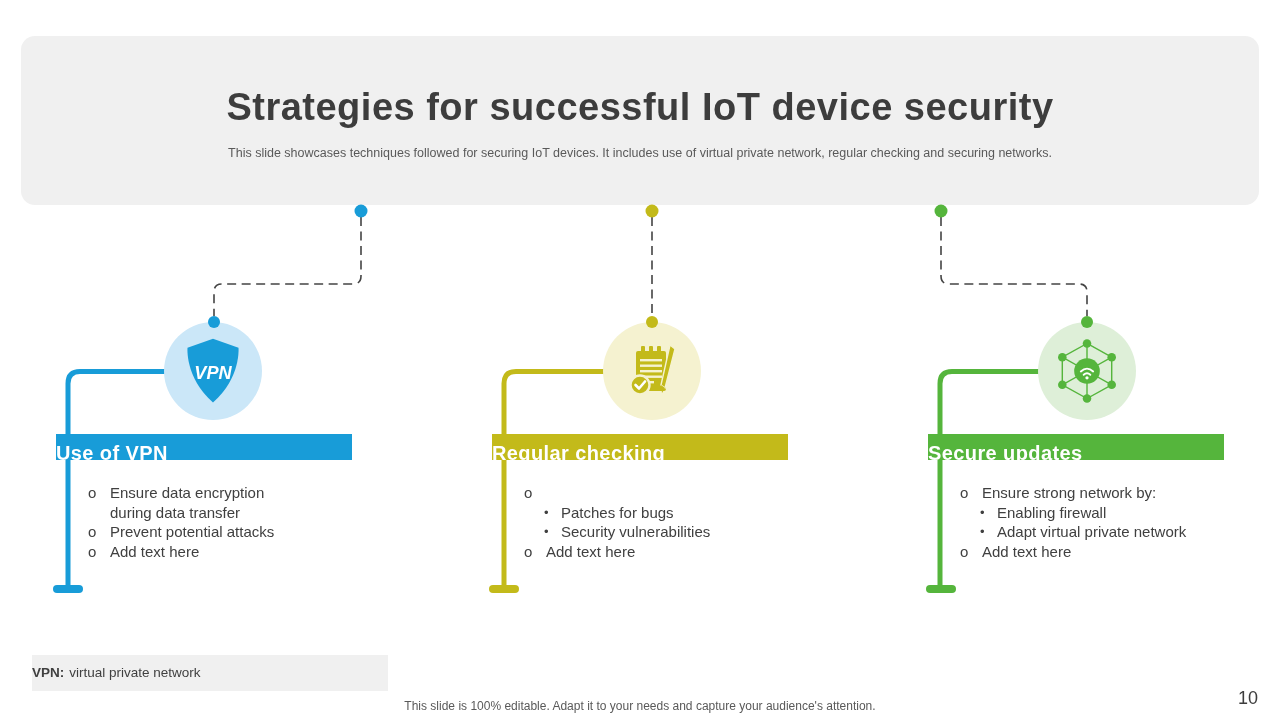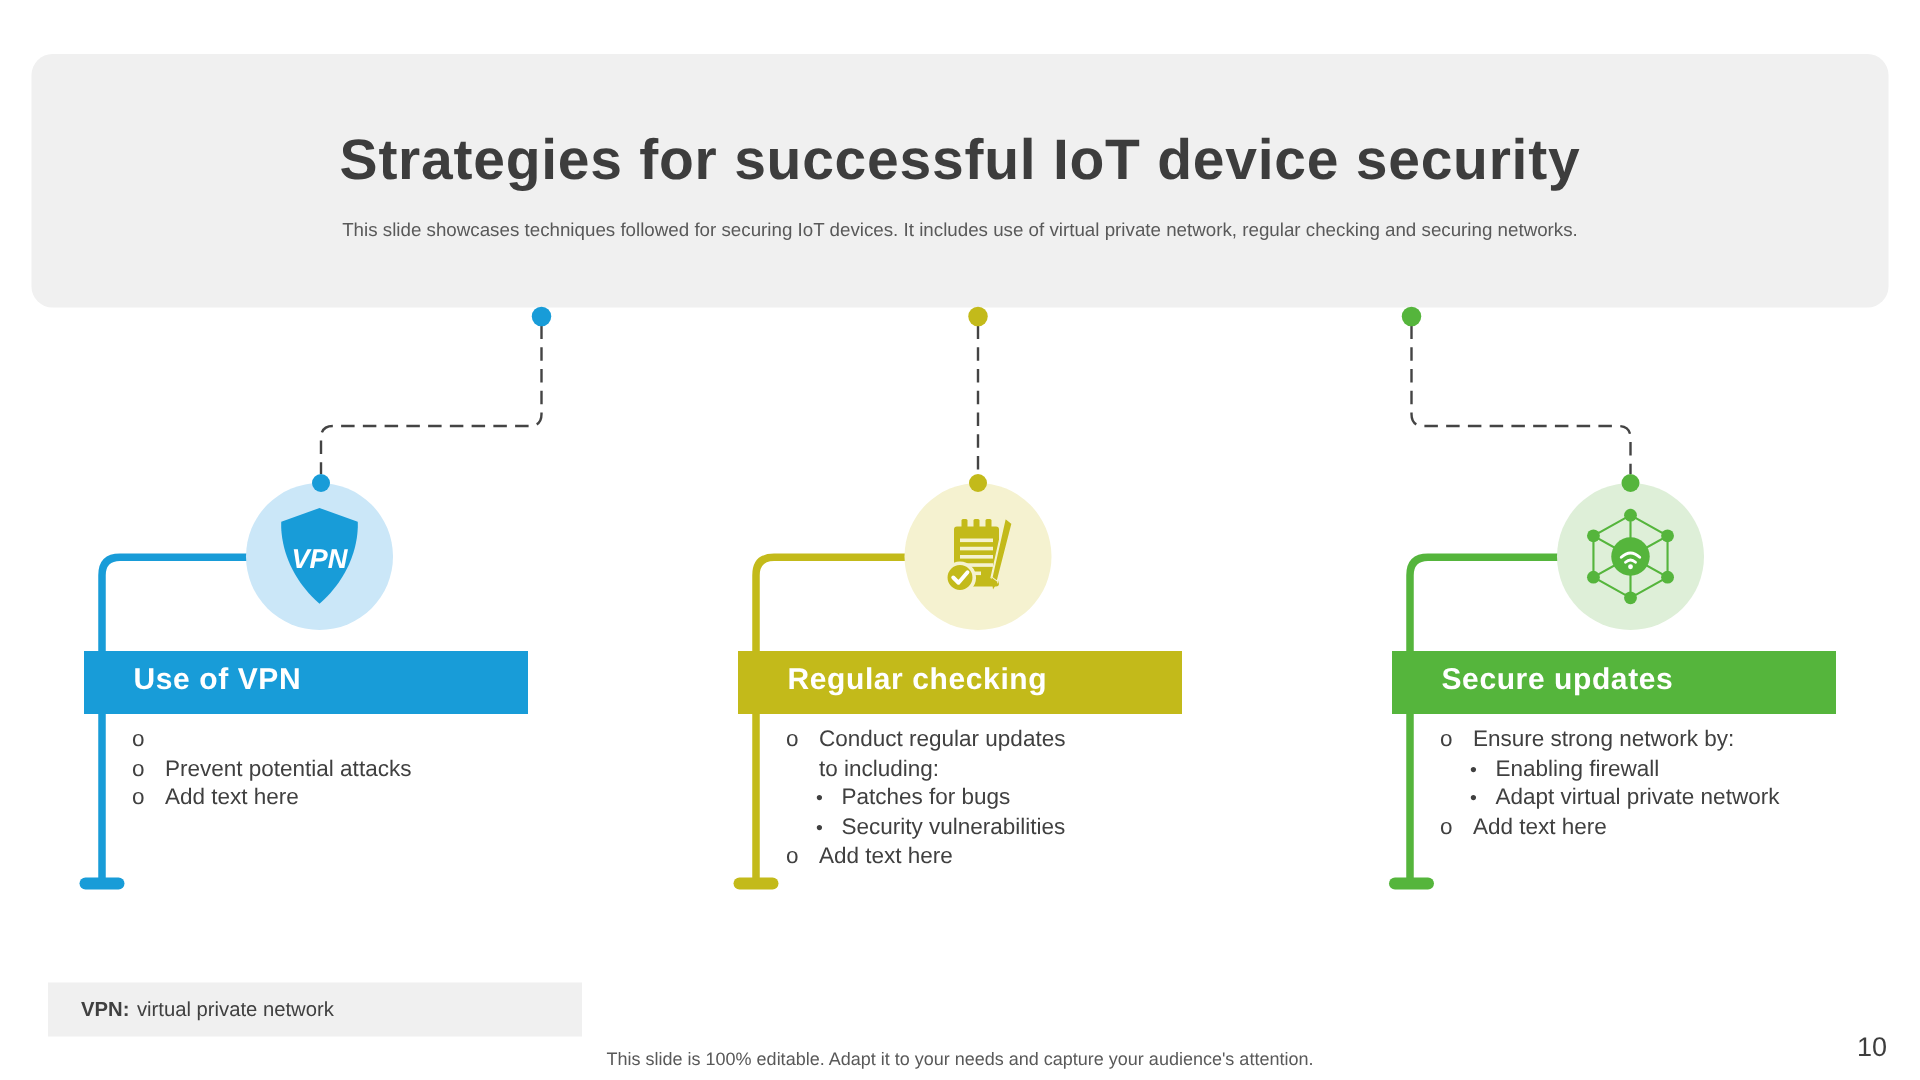--- a/index.html
+++ b/index.html
@@ -27,41 +27,41 @@
   }
   svg.layer{position:absolute;left:0;top:0;pointer-events:none;}
   .circle{
     position:absolute;top:322px;width:98px;height:98px;border-radius:50%;
     display:flex;align-items:center;justify-content:center;font-style:italic;
   }
   .c1 .circle{left:164px;background:var(--blue-light);}
   .c2 .circle{left:603px;background:var(--olive-light);}
   .c3 .circle{left:1038px;background:var(--green-light);}
   .bar{
-    position:absolute;top:434px;width:296px;height:42px;color:#fff;
-    font-size:20px;font-weight:bold;line-height:38px;padding-left:33px;
+    position:absolute;top:434px;width:296px;height:26px;color:#fff;
+    font-size:20px;font-weight:bold;line-height:38px;
     letter-spacing:.4px;
   }
   .c1 .bar{left:56px;background:var(--blue);}
   .c2 .bar{left:492px;background:var(--olive);}
   .c3 .bar{left:928px;background:var(--green);}
   .list{
     position:absolute;top:483px;width:280px;font-size:15px;line-height:19.5px;color:var(--body);
   }
   .c1 .list{left:88px;}
   .c2 .list{left:524px;}
   .c3 .list{left:960px;}
   .li{display:flex;}
   .li.sub{padding-left:20px;}
   .mk{width:22px;flex:none;color:var(--body);}
   .li.sub .mk{width:17px;font-size:13px;line-height:19.5px;}
   .ln{display:block;}
   .footnote{
     position:absolute;left:32px;top:655px;width:356px;height:36px;
-    background:var(--card);font-size:13.5px;line-height:36px;padding-left:22px;
+    background:var(--card);font-size:13.5px;line-height:36px;padding-left:0;
     color:var(--body);
   }
   .fn-term{font-weight:bold;margin-right:5px;}
   .bottom-note{
     position:absolute;left:0;top:699px;width:100%;text-align:center;
     font-size:12px;color:var(--muted);
   }
   .page-number{
     position:absolute;right:22px;top:688px;font-size:18px;color:var(--title);
   }
@@ -92,20 +92,24 @@
   <div class="circle">
     <svg width="64" height="71" viewBox="0 0 70 78">
       <path d="M35,3 L63,13 C63,13 66,46 35,73 C4,46 7,13 7,13 Z" fill="var(--blue)"></path>
       <text x="35" y="47" text-anchor="middle" font-size="20" font-weight="bold" fill="#ffffff" font-family="Liberation Sans, DejaVu Sans, sans-serif">VPN</text>
     </svg>
   </div>
   <div class="bar">Use of VPN</div>
   <div class="list">
     <div class="li">
       <span class="mk">o</span>
+      <span class="tx">
+          <span class="ln">Ensure data encryption</span>
+          <span class="ln">during data transfer</span>
+        </span>
     </div>
     <div class="li">
       <span class="mk">o</span>
       <span class="tx">
           <span class="ln">Prevent potential attacks</span>
         </span>
     </div>
     <div class="li">
       <span class="mk">o</span>
       <span class="tx">
@@ -138,24 +142,20 @@
       <g>
         <circle cx="20" cy="46" r="9.5" fill="var(--olive)" stroke="#F5F2D0" stroke-width="2.4"></circle>
         <polyline points="15.5,46 19,49.5 25,42.5" fill="none" stroke="#ffffff" stroke-width="2.6" stroke-linecap="round" stroke-linejoin="round"></polyline>
       </g>
     </svg>
   </div>
   <div class="bar">Regular checking</div>
   <div class="list">
     <div class="li">
       <span class="mk">o</span>
-      <span class="tx">
-          <span class="ln">Conduct regular updates</span>
-          <span class="ln">to including:</span>
-        </span>
     </div>
     <div class="li sub">
       <span class="mk">•</span>
       <span class="tx">
           <span class="ln">Patches for bugs</span>
         </span>
     </div>
     <div class="li sub">
       <span class="mk">•</span>
       <span class="tx">

